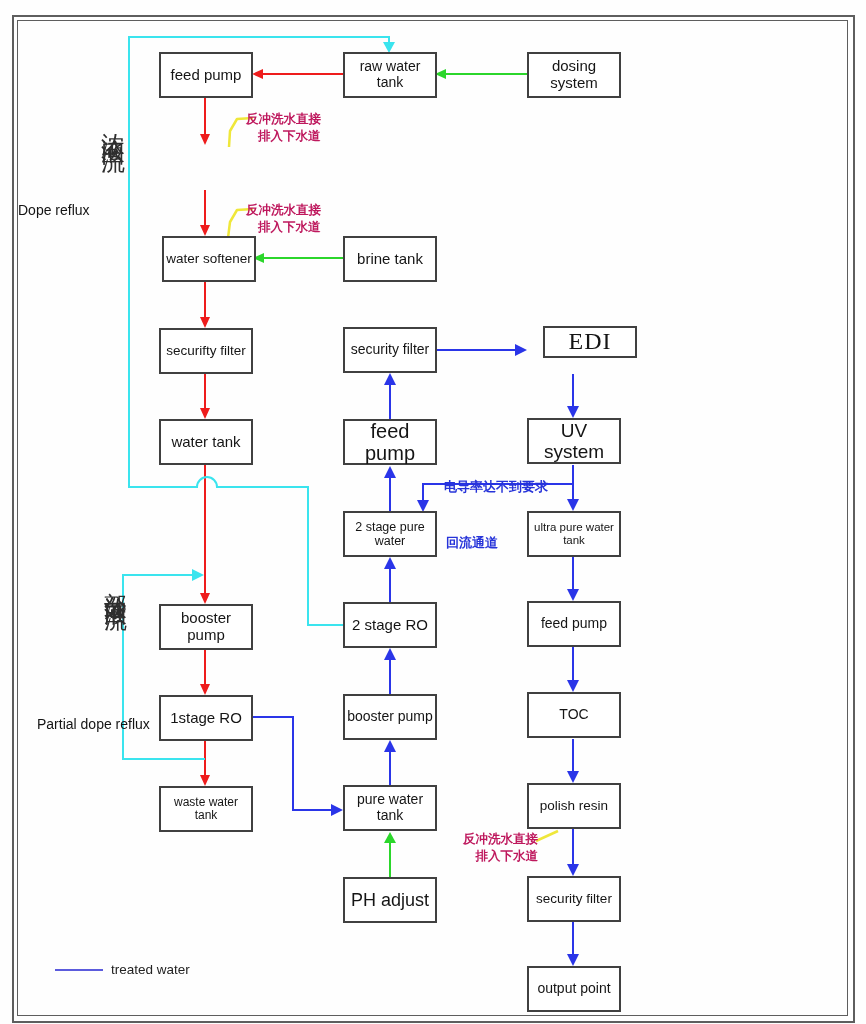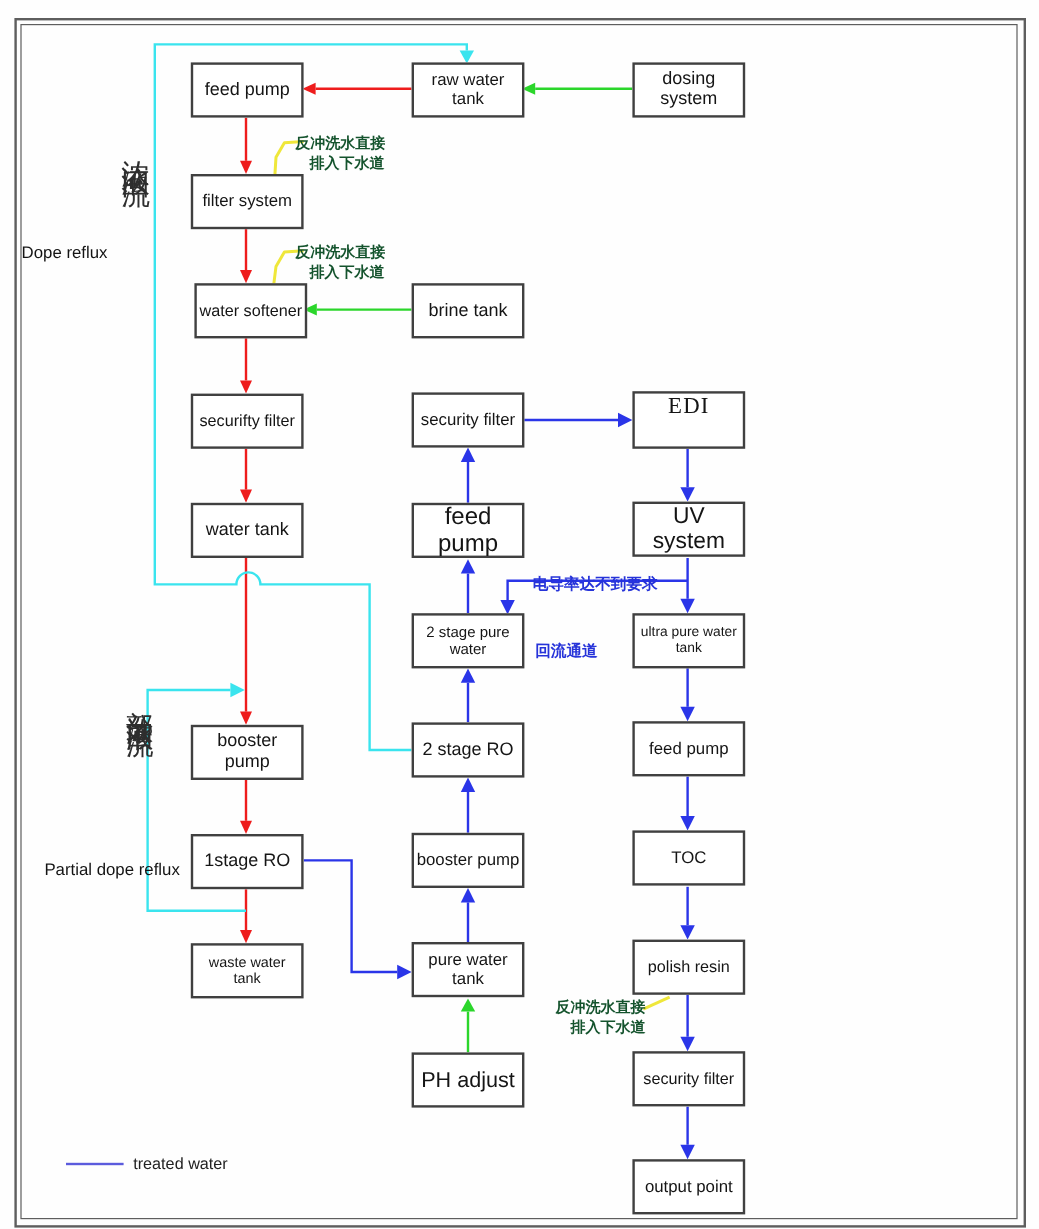--- a/index.html
+++ b/index.html
@@ -23,21 +23,21 @@
         border:2px solid #404040;background:#fff;display:flex;align-items:center;
         justify-content:center;text-align:center;font-size:13.5px;color:#151515;
         line-height:1.12;padding:1px;}
   .node.serif-top{align-items:flex-start;font-family:"Liberation Serif",serif;
         letter-spacing:1px;padding-top:0;}
   .note{position:absolute;font-weight:bold;font-size:12.5px;line-height:17px;}
   .note span{display:block;}
   .note .l2{padding-left:12px;}
   .note.right{text-align:right;width:78px;}
   .note.right .l2{padding-left:0;}
-  .note.yellow{color:#14532d;}
+  .note.yellow{color:#be185d;}
   .note.blue{color:#2633d9;font-size:13px;line-height:16px;}
   .note.blue .l2{padding-left:2px;margin-top:40px;}
   .vtext{position:absolute;writing-mode:vertical-rl;text-orientation:upright;
          font-family:"DejaVu Serif","Liberation Serif",serif;color:#2e2e2e;}
   .elabel{position:absolute;font-size:14px;color:#141414;margin-top:44px;}
   .legend{position:absolute;left:55px;top:962px;display:flex;align-items:center;gap:8px;}
   .legend-line{width:48px;height:2px;background:#5b5bdd;}
   .legend-label{font-size:13.5px;color:#222;}
 </style>
 </head>
@@ -170,40 +170,39 @@
       </g>
     <g>
       <path class="y" d="M253,209 L237,210 L230,222 L228,238"></path>
       </g>
     <g>
       <path class="y" d="M536,841 L558,831"></path>
       </g>
   </svg>
 
   <div class="node" style="left:159px;top:52px;font-size:15px">feed pump</div>
-  <div class="node" style="left:159px;top:145px;font-size:14px">filter system</div>
   <div class="node" style="left:162px;top:236px">water softener</div>
   <div class="node" style="left:159px;top:328px">securifty filter</div>
   <div class="node" style="left:159px;top:419px;font-size:15px">water tank</div>
   <div class="node" style="left:159px;top:604px;font-size:15px">booster pump</div>
   <div class="node" style="left:159px;top:695px;font-size:15px">1stage RO</div>
   <div class="node" style="left:159px;top:786px;font-size:12px">waste water tank</div>
 
   <div class="node" style="left:343px;top:52px;font-size:14px">raw water tank</div>
   <div class="node" style="left:343px;top:236px;font-size:15px">brine tank</div>
   <div class="node" style="left:343px;top:327px;font-size:14px">security filter</div>
   <div class="node" style="left:343px;top:419px;font-size:20px">feed pump</div>
   <div class="node" style="left:343px;top:511px;font-size:12.5px">2 stage pure water</div>
   <div class="node" style="left:343px;top:602px;font-size:15px">2 stage RO</div>
   <div class="node" style="left:343px;top:694px;font-size:14px">booster pump</div>
   <div class="node" style="left:343px;top:785px;font-size:14px">pure water tank</div>
   <div class="node" style="left:343px;top:877px;font-size:18px">PH adjust</div>
 
   <div class="node" style="left:527px;top:52px;font-size:15px">dosing system</div>
-  <div class="node serif-top" style="left:527px;top:326px;font-size:19px;height:48px">EDI</div>
+  <div class="node serif-top" style="left:543px;top:326px;font-size:24px;height:32px">EDI</div>
   <div class="node" style="left:527px;top:418px;font-size:19px">UV system</div>
   <div class="node" style="left:527px;top:511px;font-size:11.5px">ultra pure water tank</div>
   <div class="node" style="left:527px;top:601px;font-size:14px">feed pump</div>
   <div class="node" style="left:527px;top:692px;font-size:14px">TOC</div>
   <div class="node" style="left:527px;top:783px">polish resin</div>
   <div class="node" style="left:527px;top:876px">security filter</div>
   <div class="node" style="left:527px;top:966px;font-size:14px">output point</div>
 
   <div class="vtext" style="left:97px;top:114px;font-size:24px;letter-spacing:5px">浓液回流</div>
   <div class="elabel" style="left:18px;top:158px">Dope reflux</div>

